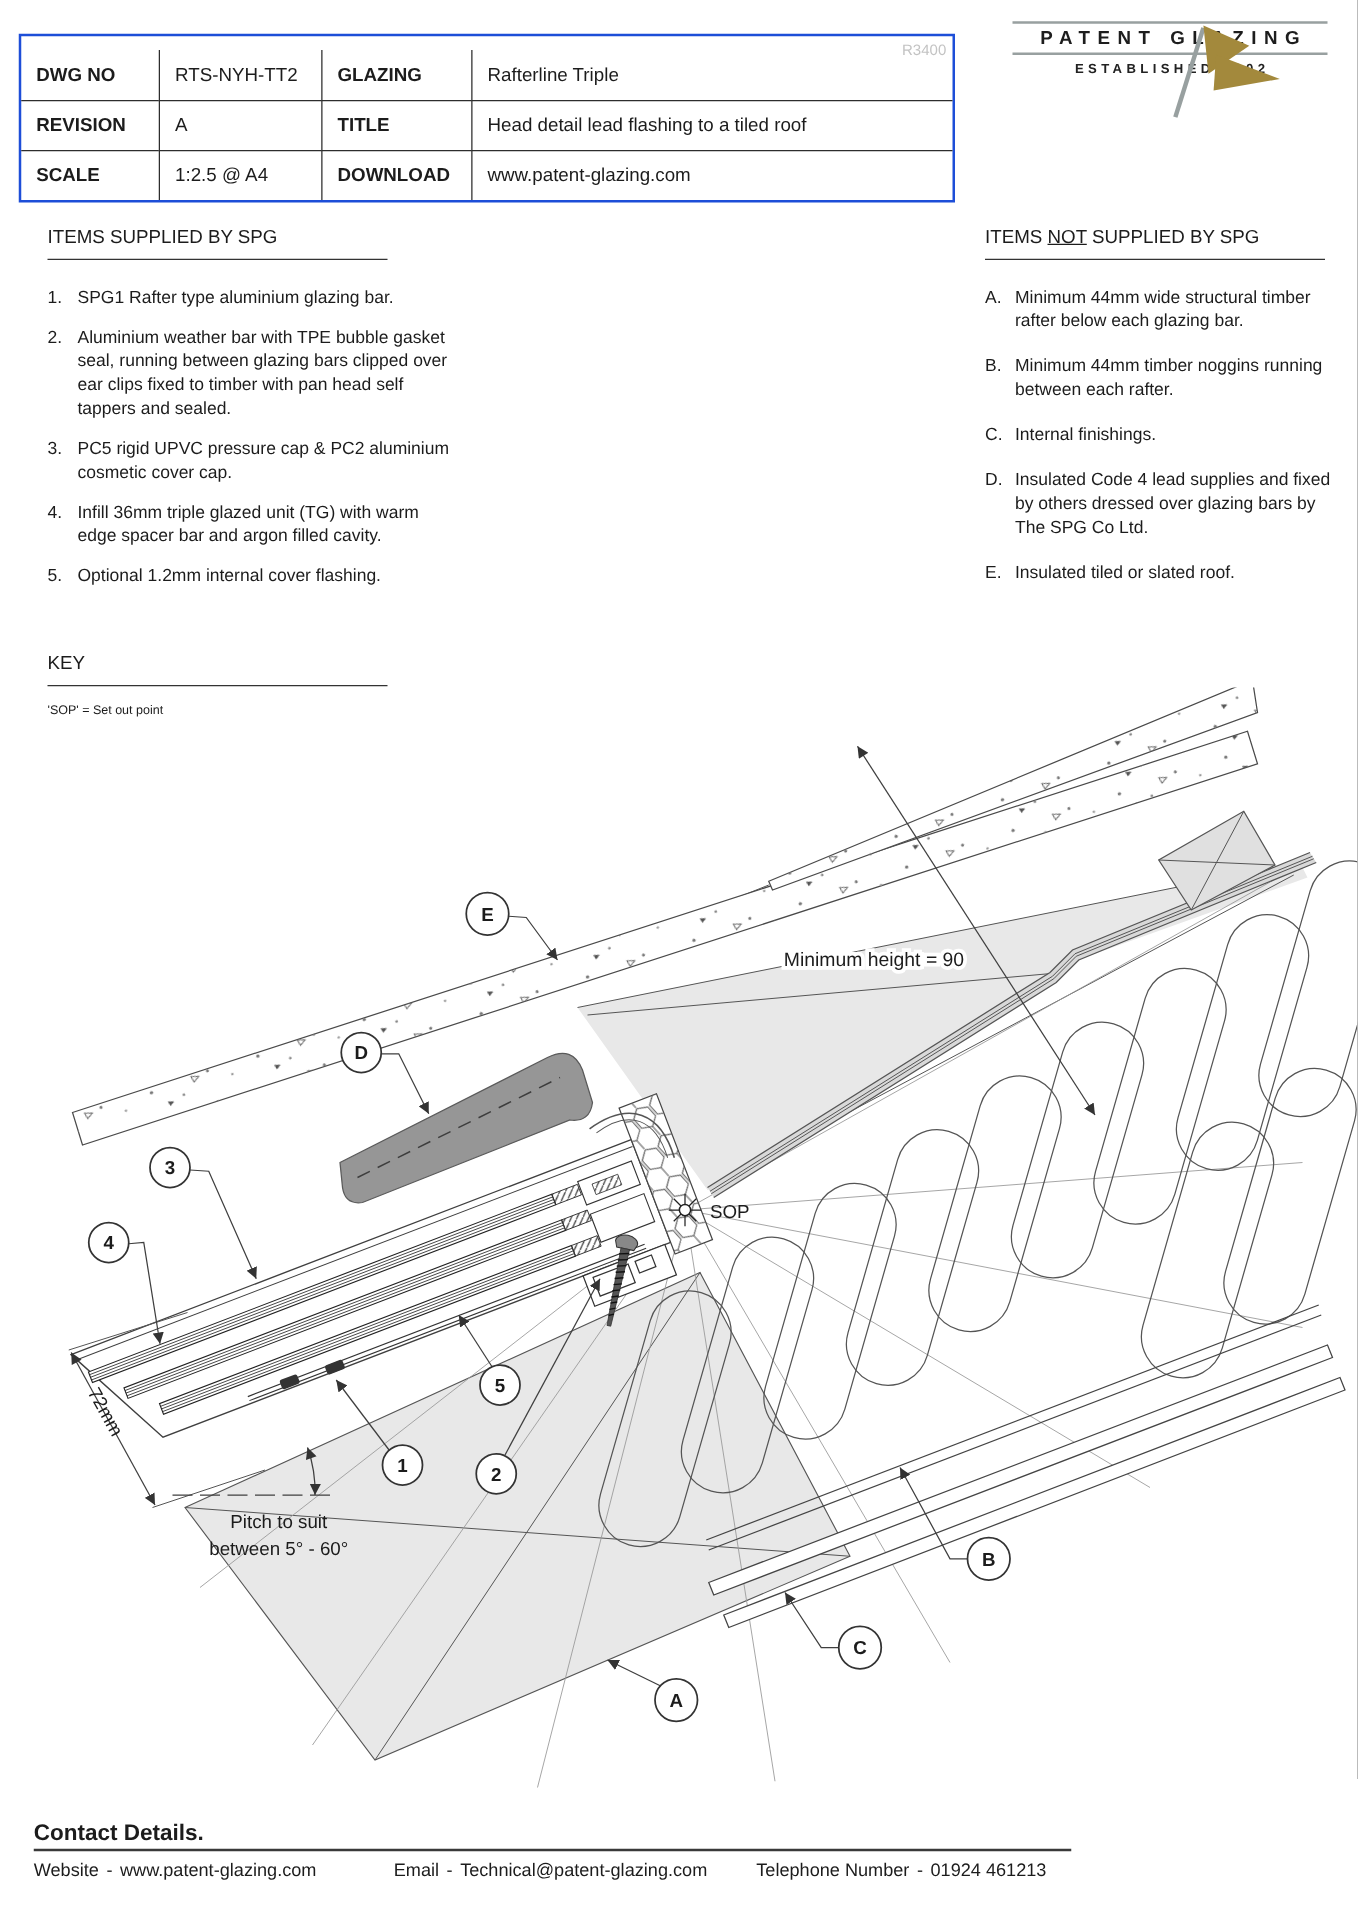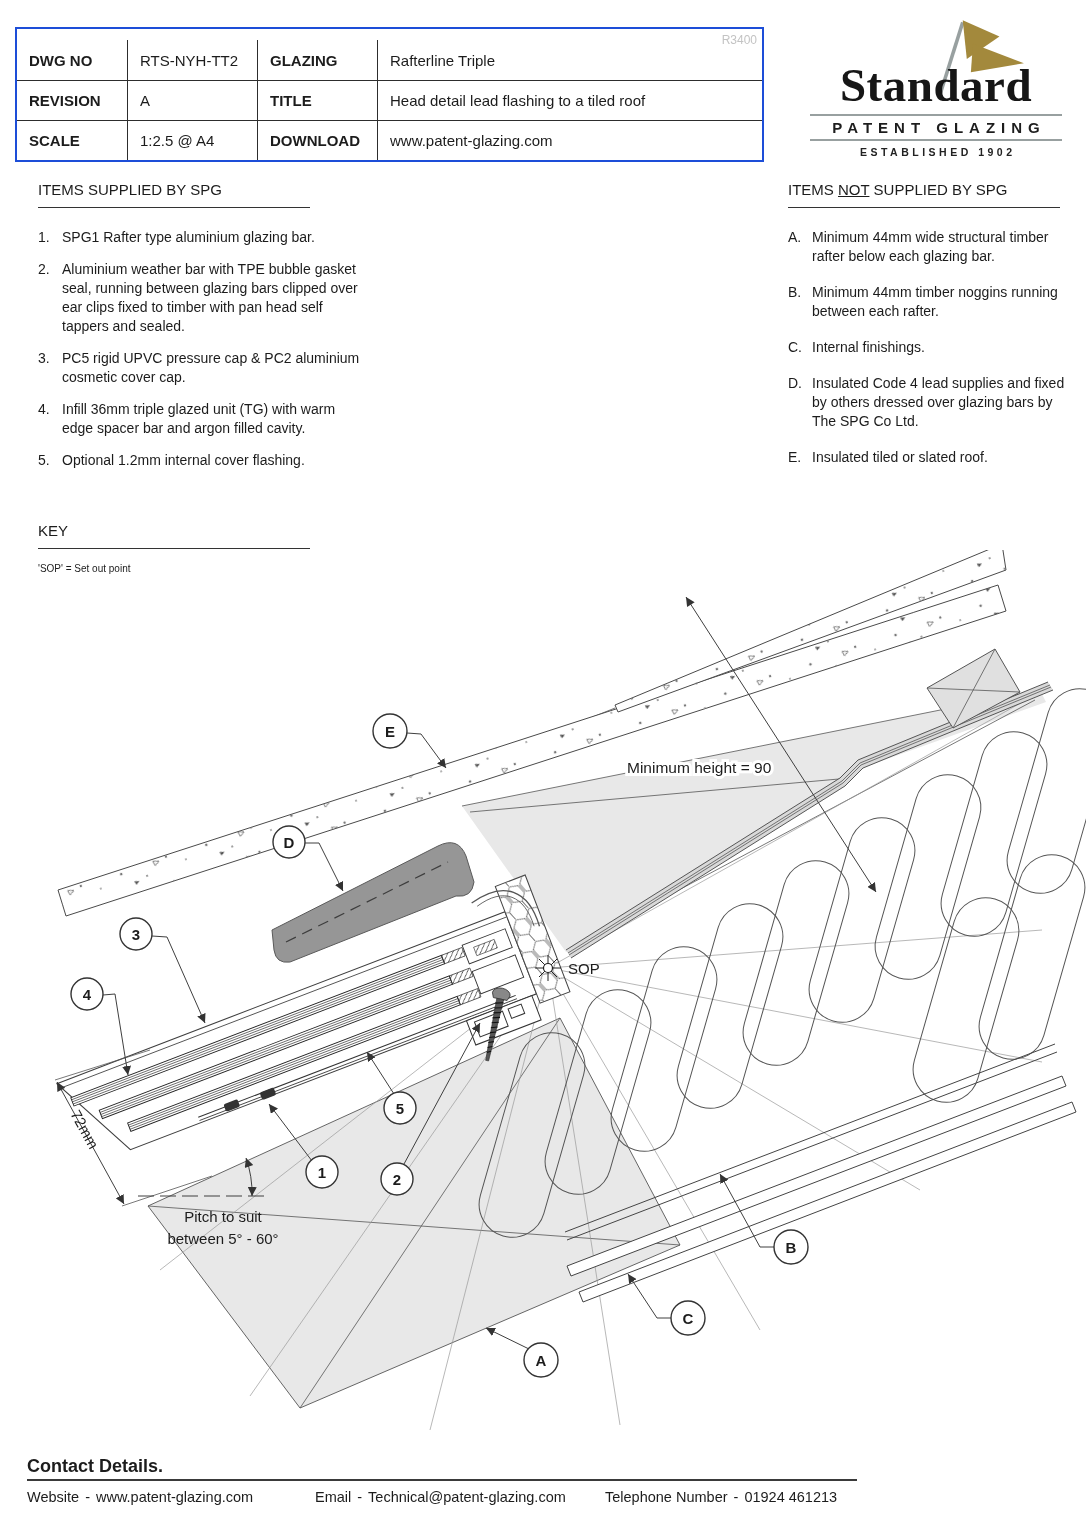--- a/index.html
+++ b/index.html
@@ -70,21 +70,20 @@
       <div class="tb-cell">www.patent-glazing.com</div>
     </div>
   </div>
 
   <div class="logo">
     <svg class="logo-flag" viewBox="0 0 100 78">
       <line x1="14" y1="76" x2="36" y2="6" stroke="#98a0a0" stroke-width="3.5"></line>
       <path d="M36,4 L72,20 L40,42 Z" fill="#a3893c"></path>
       <path d="M46,27 L96,46 L44,55 Z" fill="#a3893c"></path>
     </svg>
-    <div class="logo-name">Standard</div>
     <div class="logo-sub">PATENT GLAZING</div>
     <div class="logo-est">ESTABLISHED 1902</div>
   </div>
 
   <div class="sec-head" style="left:38px;top:181px;">ITEMS SUPPLIED BY SPG</div>
   <div class="list" style="left:38px;top:228px;width:322px;">
     <div class="li">
         <span class="num">1.</span>
         <span class="txt">SPG1 Rafter type aluminium glazing bar.</span>
       </div>

